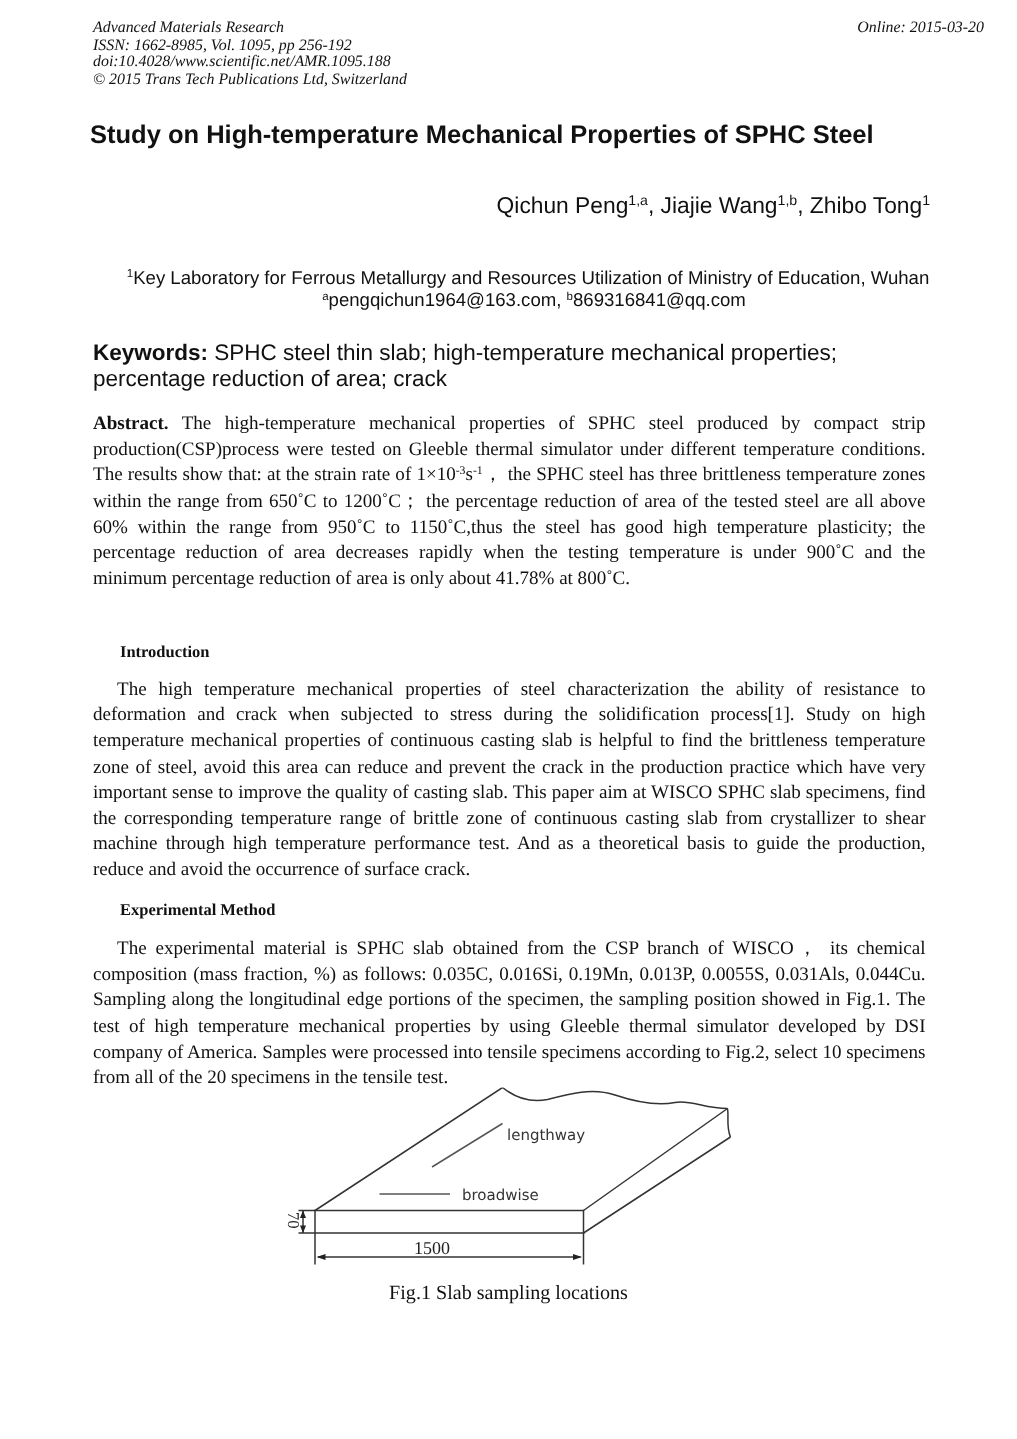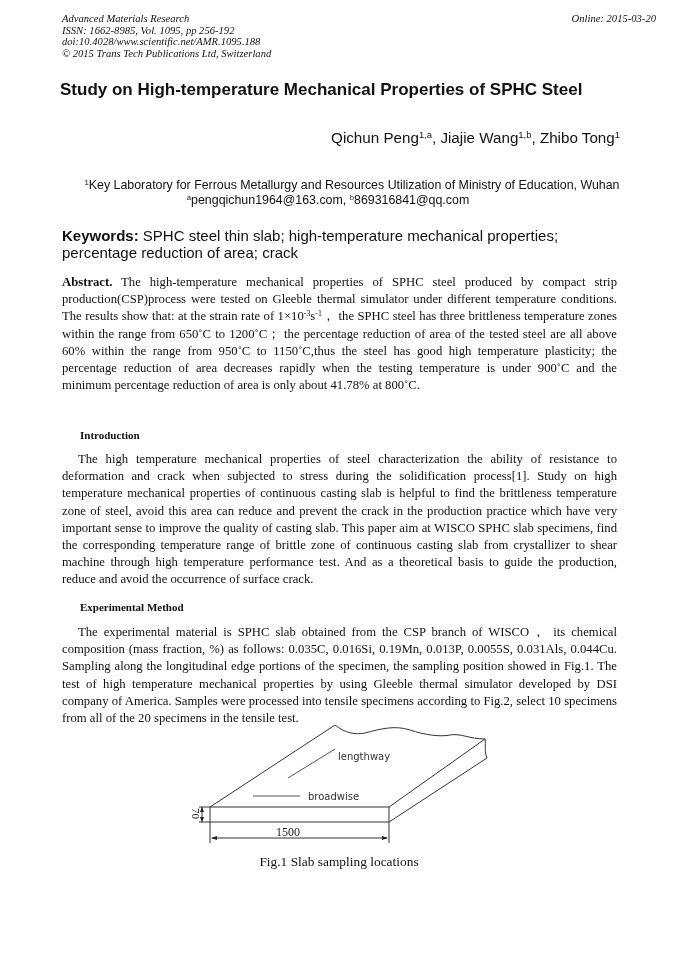--- a/index.html
+++ b/index.html
@@ -6,21 +6,21 @@
   body { width: 678px; height: 959px; position: relative; overflow: hidden; color: #111; }
   .serif { font-family: "Liberation Serif", "DejaVu Serif", serif; }
   .sans { font-family: "Liberation Sans", "DejaVu Sans", sans-serif; }
 
   .header-left { position: absolute; left: 62px; top: 13px; font-size: 10.6px; line-height: 11.6px; font-style: italic; }
   .header-right { position: absolute; right: 22px; top: 13px; font-size: 10.6px; line-height: 11.6px; font-style: italic; text-align: center; }
 
   .title { position: absolute; left: 60px; width: 560px; top: 80px; font-weight: bold; font-size: 17px; line-height: 20px; }
   .authors { position: absolute; left: 60px; width: 560px; top: 128px; text-align: right; font-size: 15.2px; line-height: 20px; }
   .affil { position: absolute; left: 72px; width: 560px; top: 155px; text-align: center; font-size: 12.4px; line-height: 17px; margin-top: 22px; }
-  .emails { position: absolute; left: 48px; width: 560px; top: 192px; text-align: center; font-size: 12.4px; line-height: 16px; }
+  .emails { position: absolute; left: 76px; width: 560px; top: 192px; text-align: center; font-size: 12.4px; line-height: 16px; }
   sup { font-size: 0.62em; line-height: 0; vertical-align: 0.55em; }
 
   .keywords { position: absolute; left: 62px; width: 554px; top: 228px; font-size: 15px; line-height: 16.5px; }
 
   .para { position: absolute; left: 62px; width: 555px; font-size: 12.7px; line-height: 17.2px; text-align: justify; }
   .abstract { top: 274px; }
   .h { position: absolute; left: 80px; font-weight: bold; font-size: 11px; }
   .intro-h { top: 429px; }
   .intro { top: 451px; text-indent: 16px; }
   .exp-h { top: 601px; }

